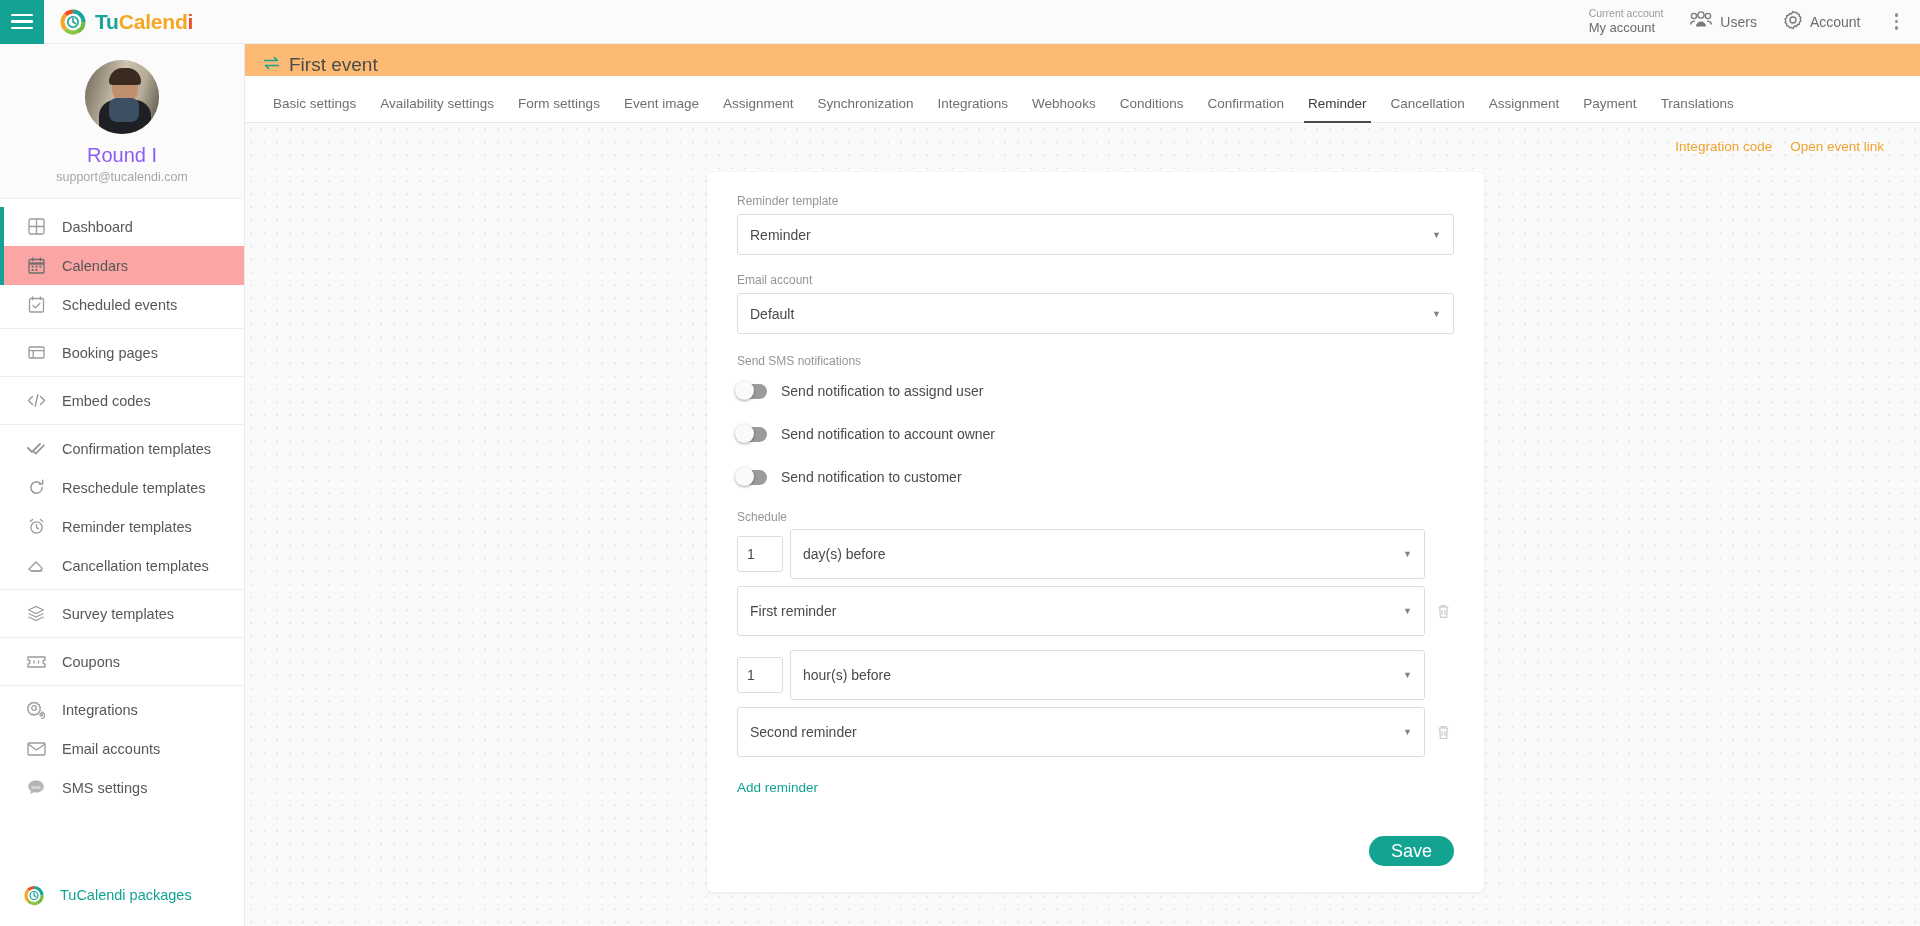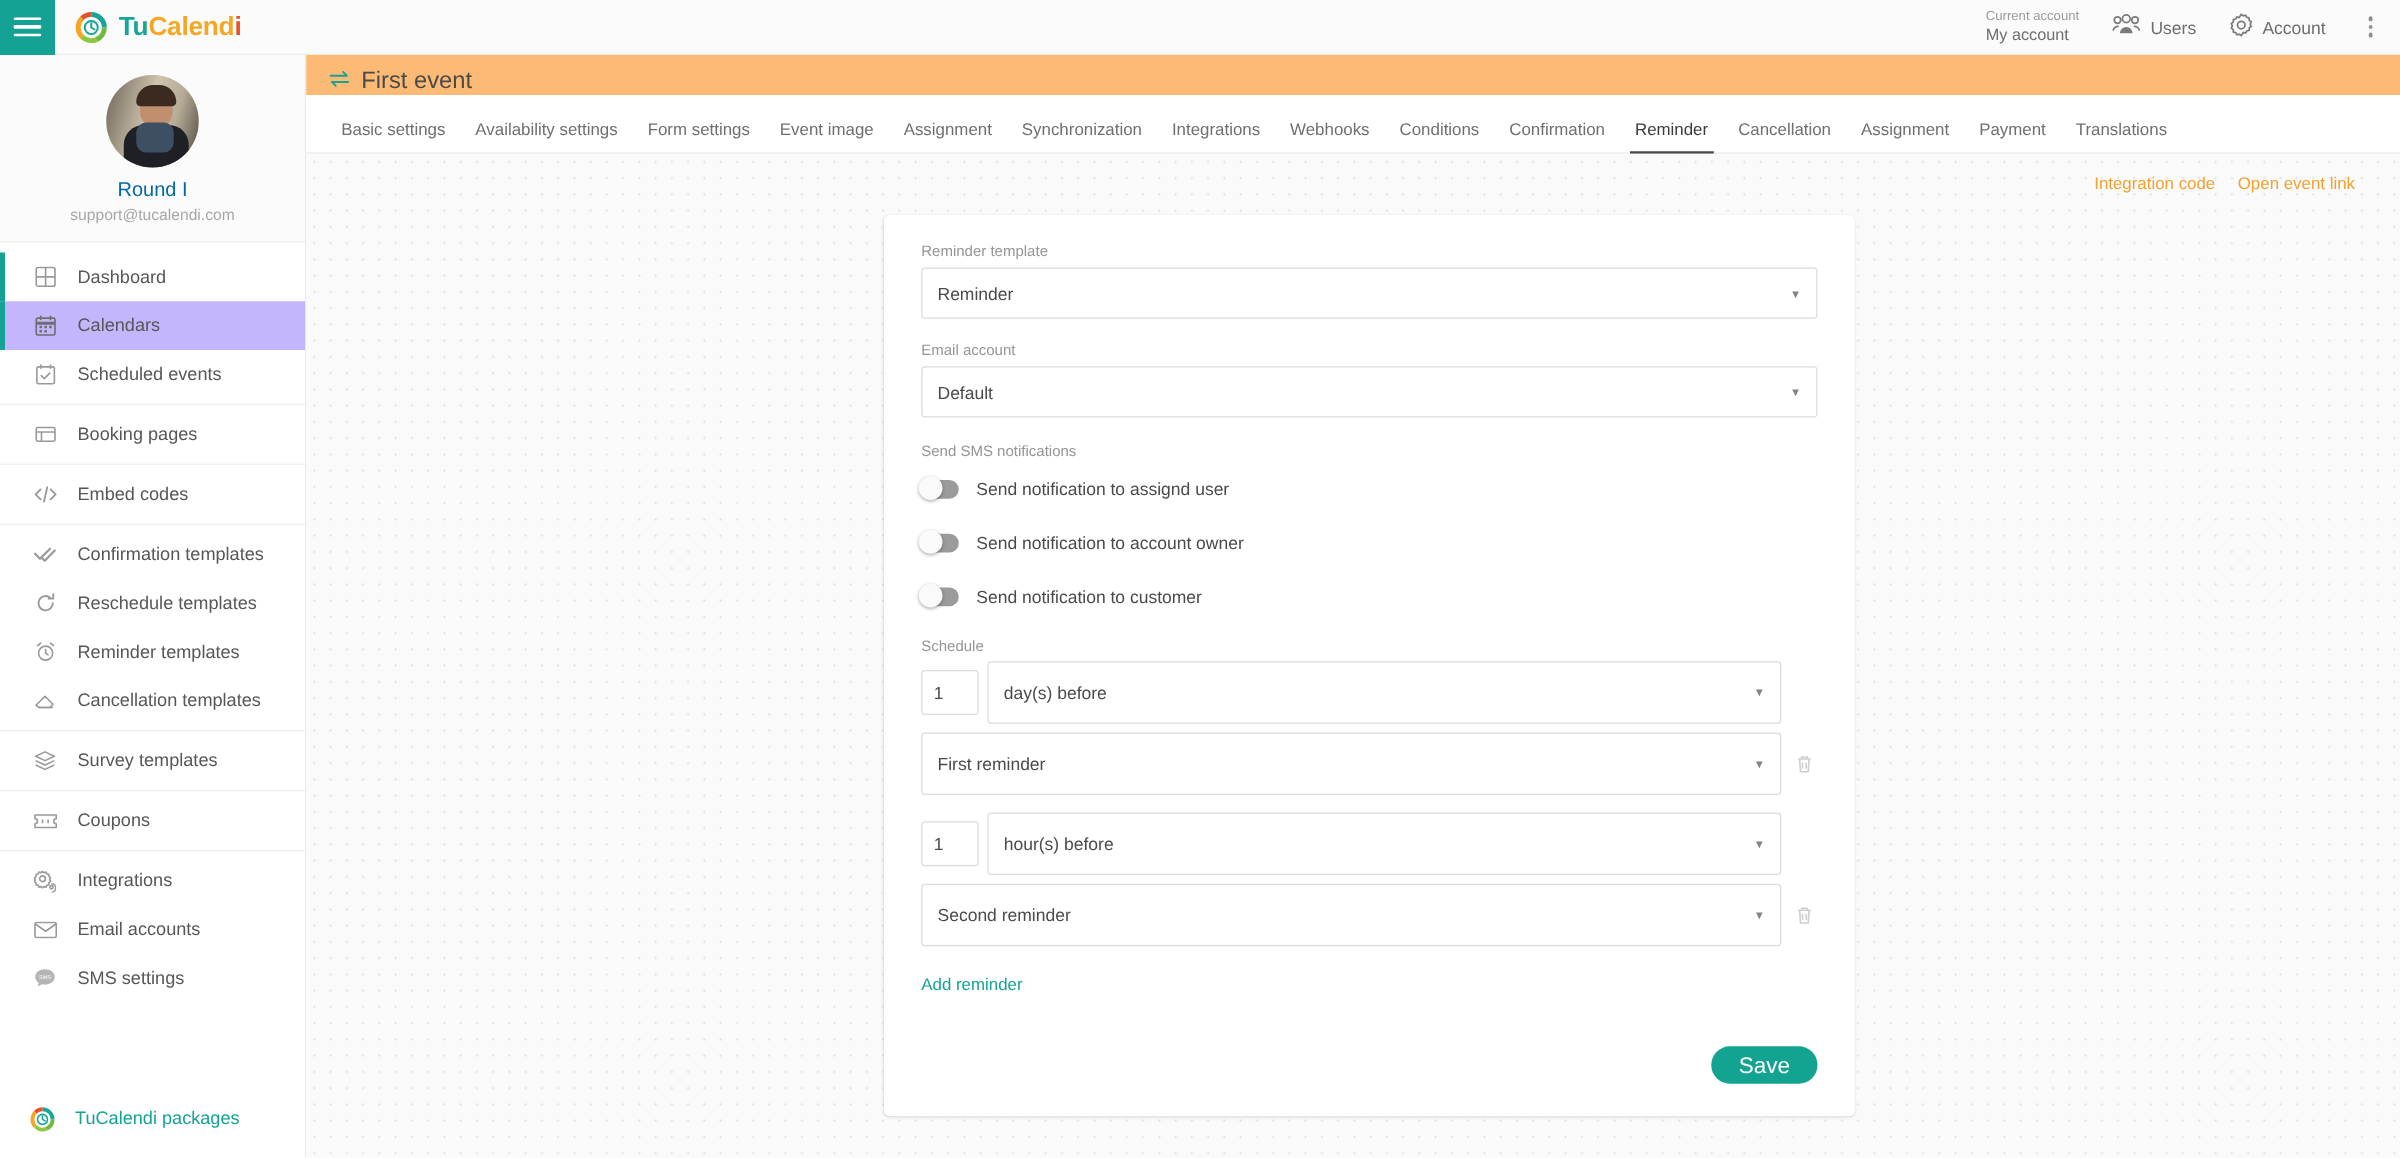--- a/index.html
+++ b/index.html
@@ -76,34 +76,34 @@
   .avatar {
     width: 74px; height: 74px; border-radius: 50%;
     margin: 0 auto 10px; overflow: hidden;
     background: #cfc6b4; position: relative;
   }
   .av-bg { position: absolute; inset: 0; background: linear-gradient(105deg,#6c6358 0%,#cec3ae 45%,#b5ab97 70%,#4c4740 100%); }
   .av-head { position: absolute; left: 27px; top: 13px; width: 26px; height: 29px; border-radius: 48% 48% 44% 44%; background: #c08f6d; }
   .av-hair { position: absolute; left: 24px; top: 8px; width: 32px; height: 17px; border-radius: 16px 16px 4px 4px; background: #3a2a20; }
   .av-body { position: absolute; left: 14px; top: 40px; width: 52px; height: 36px; border-radius: 16px 16px 0 0; background: #1e2026; }
   .av-scarf { position: absolute; left: 24px; top: 38px; width: 30px; height: 24px; border-radius: 8px; background: #3d4f63; }
-  .prof-name { font-size: 16px; color: #0369a1; margin-bottom: 3px; }
+  .prof-name { font-size: 20px; color: #8b5cf6; margin-bottom: 3px; }
   .prof-mail { font-size: 12.5px; color: #a7a7a7; }
 
   .nav { padding-top: 4px; }
   .nav-group { border-bottom: 1px solid #eeeeee; padding: 4px 0; }
   .nav-group:last-of-type { border-bottom: none; }
   .nav-item {
     display: flex; align-items: center; gap: 16px;
     height: 39px; padding: 0 14px 0 26px;
     font-size: 14.5px; color: #575757; cursor: pointer;
     position: relative;
   }
   .nav-item .ico { width: 20px; height: 20px; flex: 0 0 auto; display: flex; align-items: center; justify-content: center; }
-  .nav-item.active { background: #c4b5fd; }
+  .nav-item.active { background: #fca5a5; }
   .nav-item.active::before {
     content: ""; position: absolute; left: 0; top: 0;
     width: 3.5px; height: 100%; background: #13a294;
   }
   .pkg {
     position: absolute; bottom: 12px; left: 0; width: 100%;
     display: flex; align-items: center; gap: 16px;
     padding: 0 14px 0 24px; height: 38px;
     color: #13a294; font-size: 14.5px; cursor: pointer;
   }

